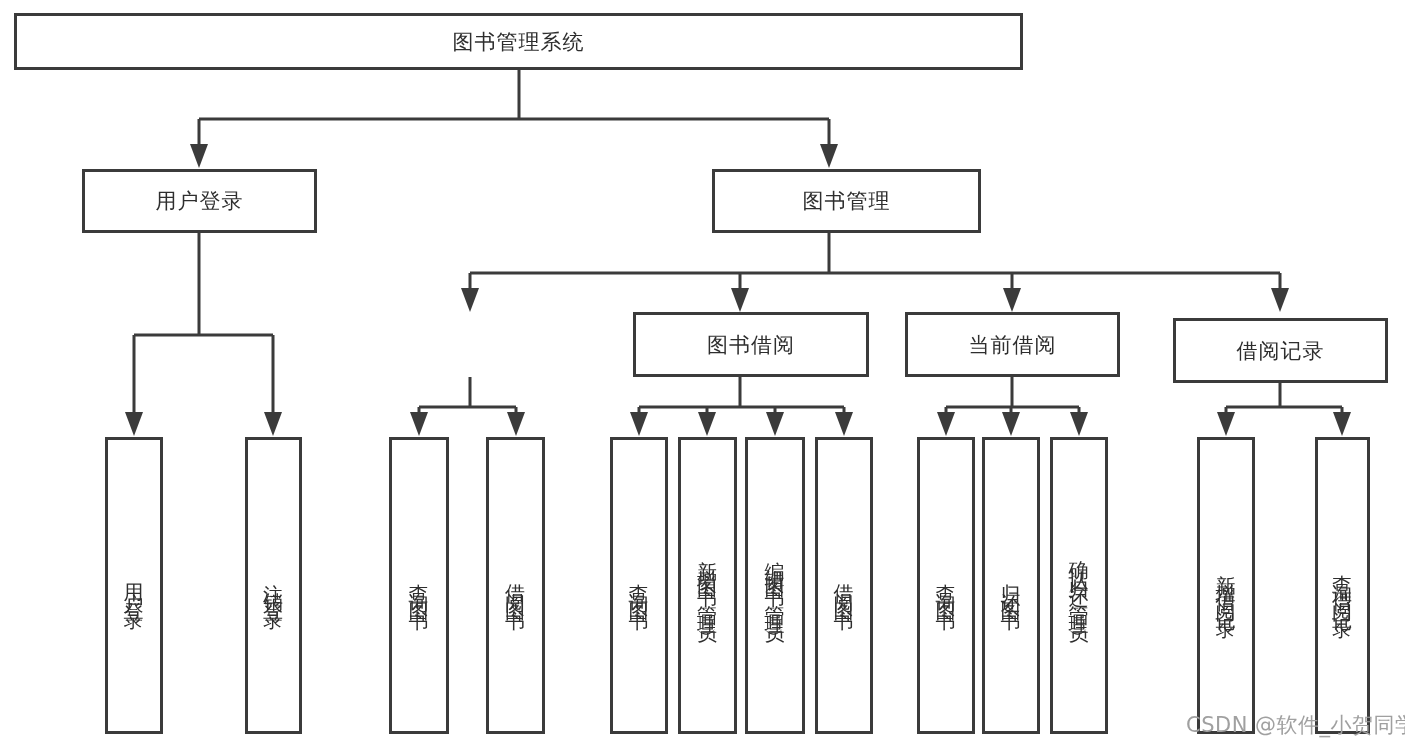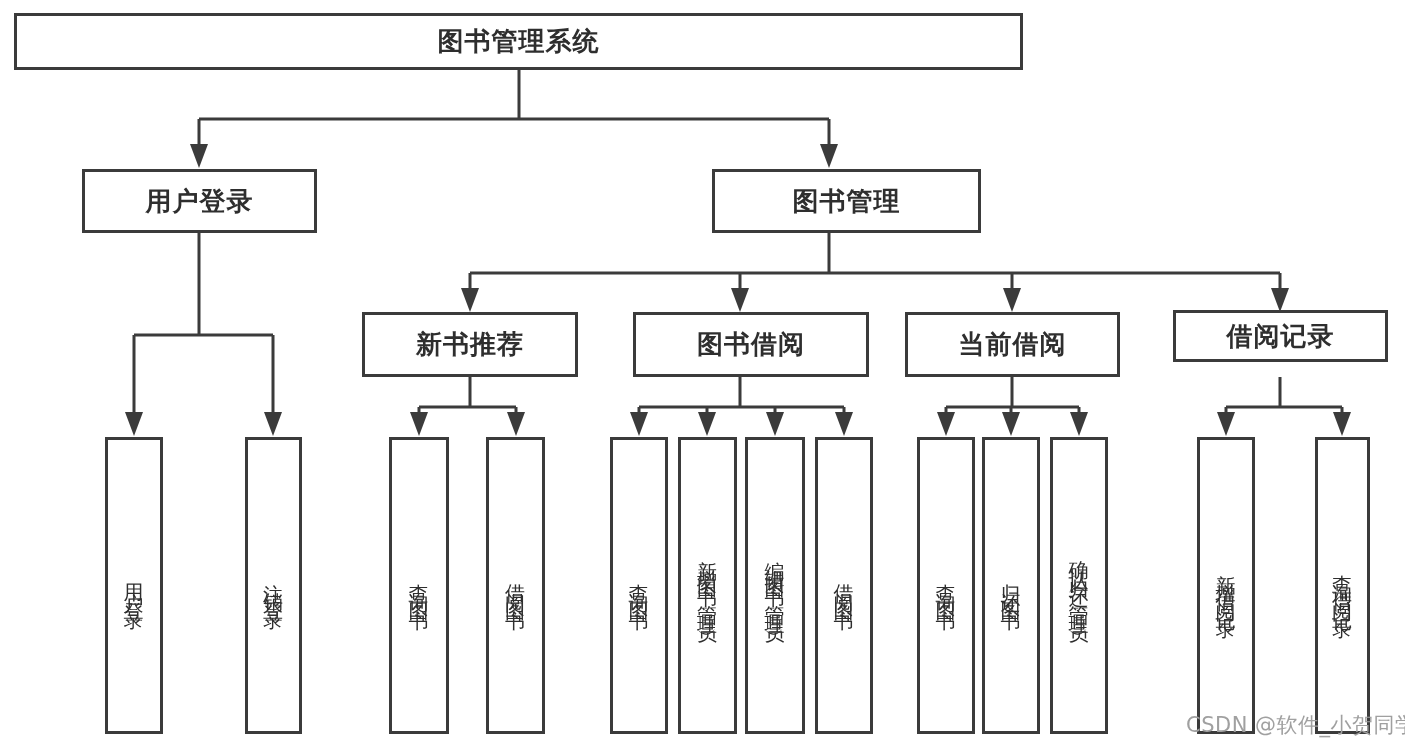--- a/index.html
+++ b/index.html
@@ -8,21 +8,21 @@
     font-family:"DejaVu Sans","Liberation Sans",sans-serif;
   }
   svg.connectors{position:absolute;left:0;top:0;width:1405px;height:747px;}
   .connectors path{stroke:var(--line,#3b3b3b);stroke-width:3;fill:none;}
   .connectors polygon{fill:var(--line,#3b3b3b);}
   .box{
     position:absolute;background:#fff;border:3px solid var(--line,#3b3b3b);
     box-sizing:border-box;display:flex;align-items:center;justify-content:center;
     color:var(--text,#2e2e2e);
   }
-  .h span{font-size:26px;letter-spacing:1px;white-space:nowrap;font-weight:bold;}
+  .h span{font-size:21px;letter-spacing:1px;white-space:nowrap;}
   .v span{
     writing-mode:vertical-rl;text-orientation:mixed;
     font-size:20px;letter-spacing:9px;line-height:1;
   }
   .watermark{
     position:absolute;left:1186px;top:711px;z-index:5;
     font-size:21px;letter-spacing:.5px;white-space:nowrap;
     color:var(--watermark,#a0a0a0);
   }
 </style>
@@ -66,30 +66,27 @@
     <span>图书管理系统</span>
   </div>
 
   <div class="box h" style="left:82px;top:169px;width:235px;height:64px">
     <span>用户登录</span>
   </div>
   <div class="box h" style="left:712px;top:169px;width:269px;height:64px">
     <span>图书管理</span>
   </div>
 
-  <div class="box h" style="left:362px;top:312px;width:216px;height:65px">
-    <span>新书推荐</span>
-  </div>
   <div class="box h" style="left:633px;top:312px;width:236px;height:65px">
     <span>图书借阅</span>
   </div>
   <div class="box h" style="left:905px;top:312px;width:215px;height:65px">
     <span>当前借阅</span>
   </div>
-  <div class="box h" style="left:1173px;top:310px;width:215px;height:52px">
+  <div class="box h" style="left:1173px;top:318px;width:215px;height:65px">
     <span>借阅记录</span>
   </div>
 
   <div class="box v" style="left:105px;top:437px;width:58px;height:297px">
     <span>用户登录</span>
   </div>
   <div class="box v" style="left:245px;top:437px;width:57px;height:297px">
     <span>注销登录</span>
   </div>
 

